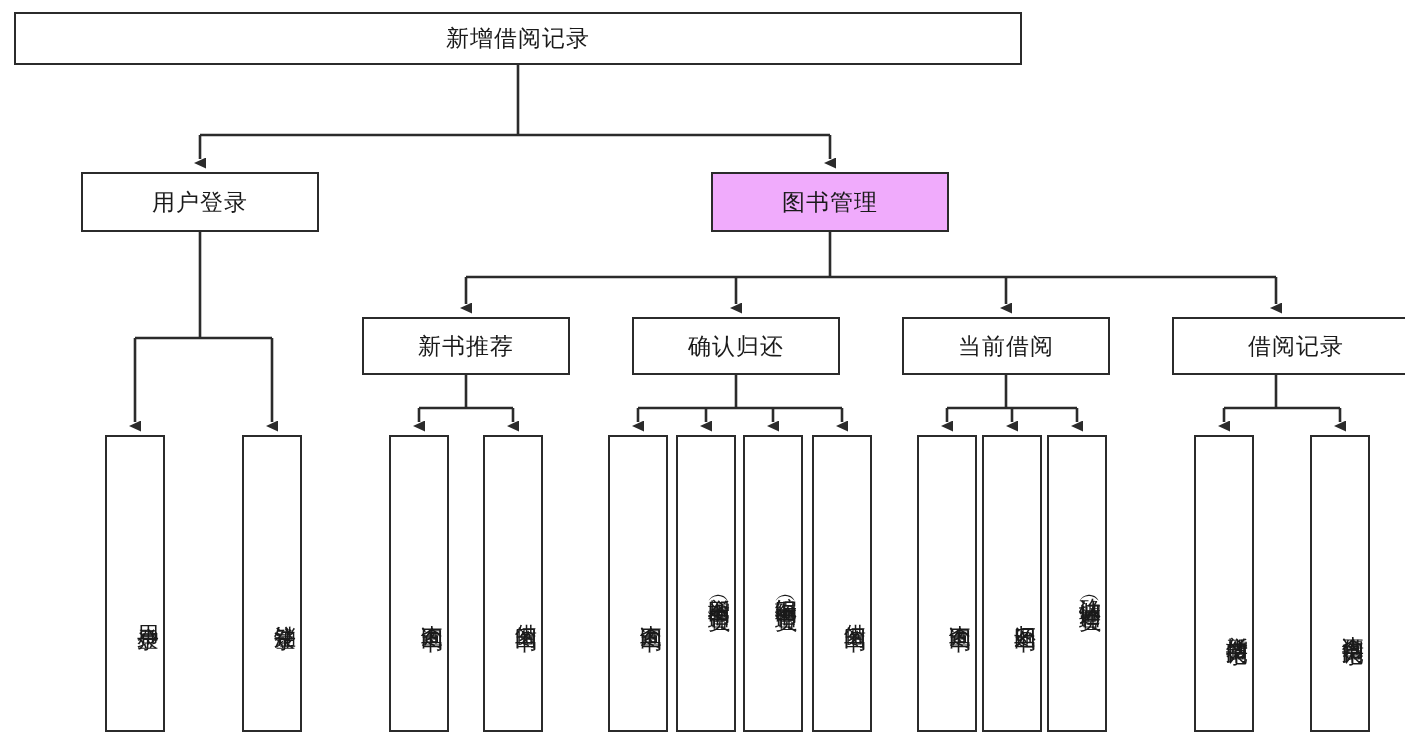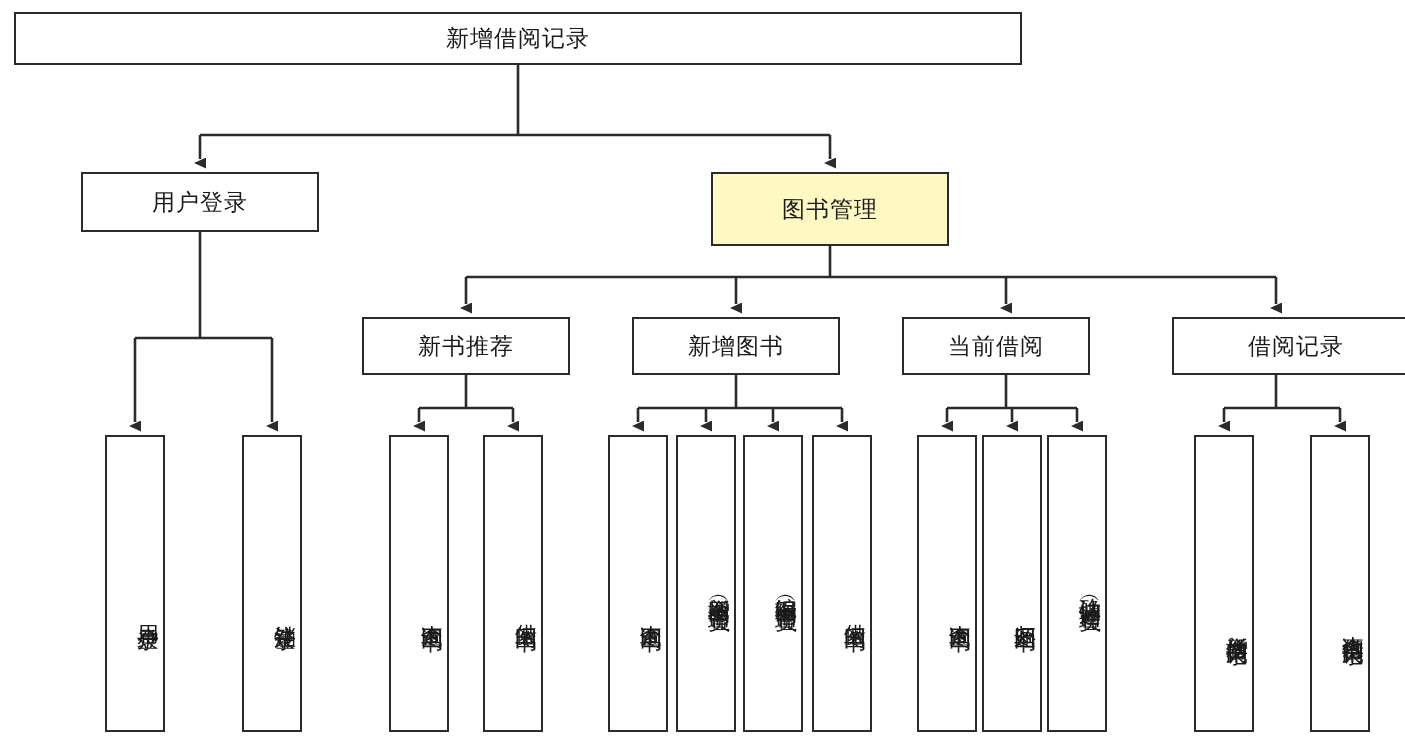--- a/index.html
+++ b/index.html
@@ -113,30 +113,30 @@
       </g>
   </svg>
 
   <div id="nodes-root">
       <div class="node horiz" style="left: 14px; top: 12px; width: 1008px; height: 53px; border-color: rgb(43, 43, 43); background: rgb(255, 255, 255); color: rgb(26, 26, 26);">
         <span class="node-label">新增借阅记录</span>
       </div>
       <div class="node horiz" style="left: 81px; top: 172px; width: 238px; height: 60px; border-color: rgb(43, 43, 43); background: rgb(255, 255, 255); color: rgb(26, 26, 26);">
         <span class="node-label">用户登录</span>
       </div>
-      <div class="node horiz" style="left: 711px; top: 172px; width: 238px; height: 74px; border-color: rgb(43, 43, 43); background: #fef9c3; color: rgb(26, 26, 26);">
+      <div class="node horiz" style="left: 711px; top: 172px; width: 238px; height: 60px; border-color: rgb(43, 43, 43); background: #f0abfc; color: rgb(26, 26, 26);">
         <span class="node-label">图书管理</span>
       </div>
       <div class="node horiz" style="left: 362px; top: 317px; width: 208px; height: 58px; border-color: rgb(43, 43, 43); background: rgb(255, 255, 255); color: rgb(26, 26, 26); font-family: Liberation Mono, monospace;">
         <span class="node-label">新书推荐</span>
       </div>
       <div class="node horiz" style="left: 632px; top: 317px; width: 208px; height: 58px; border-color: rgb(43, 43, 43); background: rgb(255, 255, 255); color: rgb(26, 26, 26);">
-        <span class="node-label">新增图书</span>
+        <span class="node-label">确认归还</span>
       </div>
-      <div class="node horiz" style="left: 902px; top: 317px; width: 188px; height: 58px; border-color: rgb(43, 43, 43); background: rgb(255, 255, 255); color: rgb(26, 26, 26);">
+      <div class="node horiz" style="left: 902px; top: 317px; width: 208px; height: 58px; border-color: rgb(43, 43, 43); background: rgb(255, 255, 255); color: rgb(26, 26, 26);">
         <span class="node-label">当前借阅</span>
       </div>
       <div class="node horiz" style="left: 1172px; top: 317px; width: 248px; height: 58px; border-color: rgb(43, 43, 43); background: rgb(255, 255, 255); color: rgb(26, 26, 26);">
         <span class="node-label">借阅记录</span>
       </div>
       <div class="node vert toppad-mid" style="left: 105px; top: 435px; width: 60px; height: 297px; border-color: rgb(43, 43, 43); background: rgb(255, 255, 255); color: rgb(26, 26, 26);">
         <span class="node-label">用户登录</span>
       </div>
       <div class="node vert toppad-mid" style="left: 242px; top: 435px; width: 60px; height: 297px; border-color: rgb(43, 43, 43); background: rgb(255, 255, 255); color: rgb(26, 26, 26);">
         <span class="node-label">注销登录</span>

